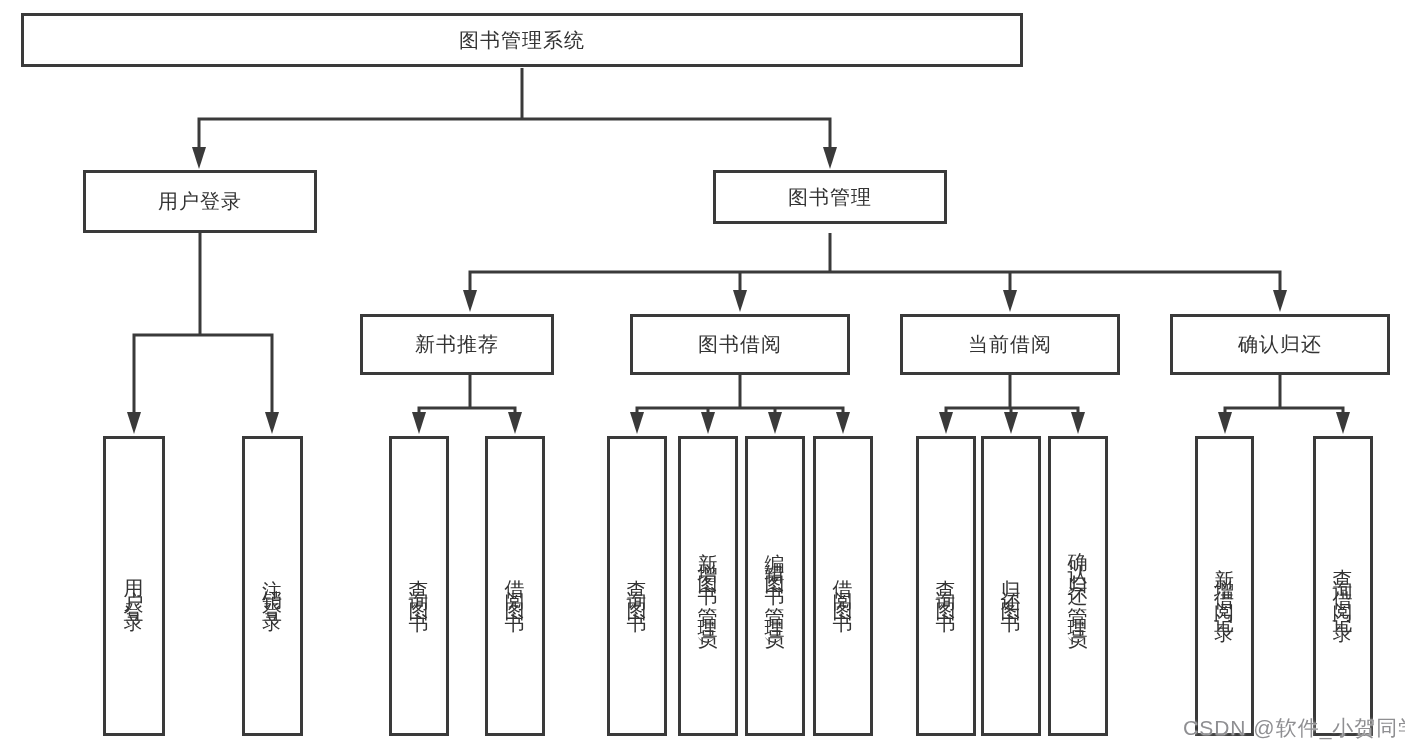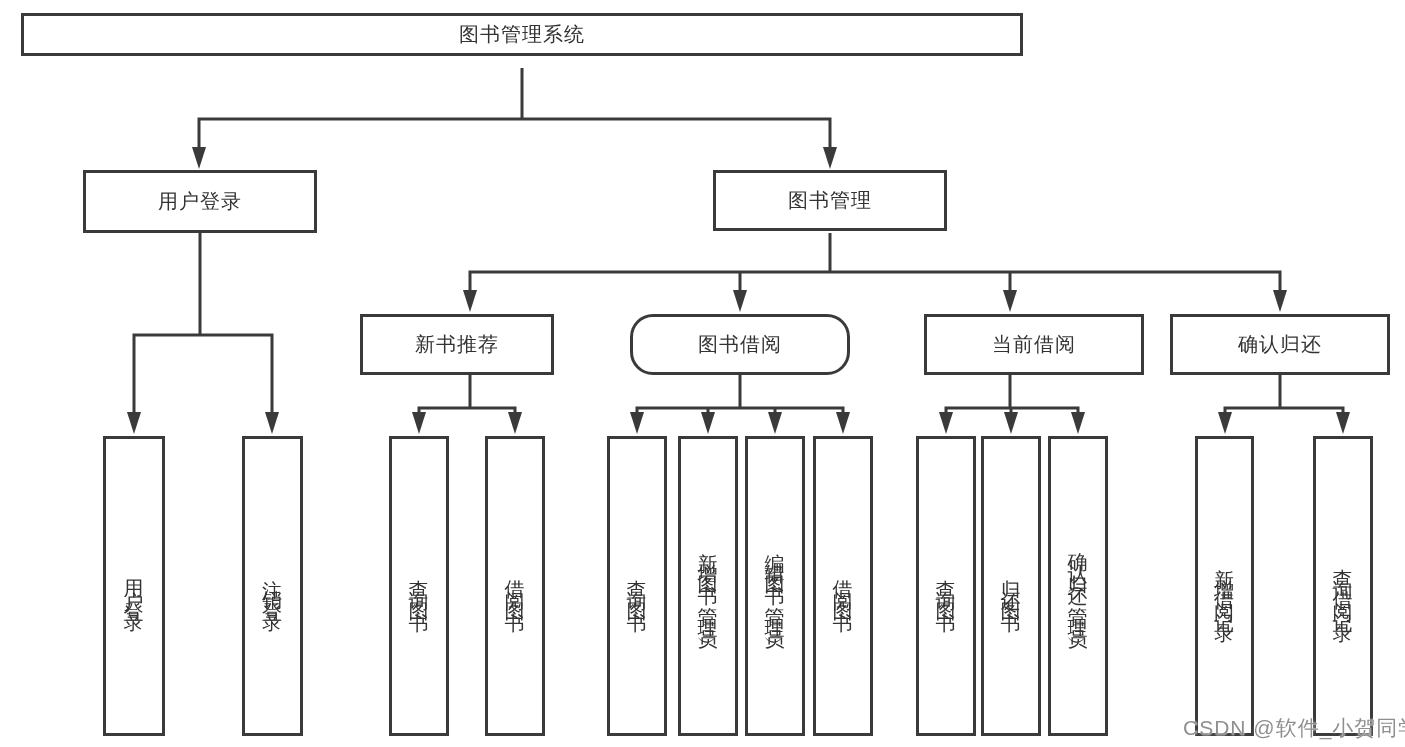--- a/index.html
+++ b/index.html
@@ -103,28 +103,28 @@
       <polygon points="768,412 782,412 775,434"></polygon>
       <polygon points="836,412 850,412 843,434"></polygon>
       <polygon points="939,412 953,412 946,434"></polygon>
       <polygon points="1004,412 1018,412 1011,434"></polygon>
       <polygon points="1071,412 1085,412 1078,434"></polygon>
       <polygon points="1218,412 1232,412 1225,434"></polygon>
       <polygon points="1336,412 1350,412 1343,434"></polygon>
     </g>
   </svg>
 
-  <div class="node" style="left:21px; top:13px; width:1002px; height:43px;">图书管理系统</div>
+  <div class="node" style="left:21px; top:13px; width:1002px; height:54px;">图书管理系统</div>
 
   <div class="node" style="left:83px; top:170px; width:234px; height:63px;">用户登录</div>
-  <div class="node" style="left:713px; top:170px; width:234px; height:61px;">图书管理</div>
+  <div class="node" style="left:713px; top:170px; width:234px; height:54px;">图书管理</div>
 
   <div class="node" style="left:360px; top:314px; width:194px; height:61px;">新书推荐</div>
-  <div class="node" style="left:630px; top:314px; width:220px; height:61px;border-radius:23px;">图书借阅</div>
-  <div class="node" style="left:924px; top:314px; width:220px; height:61px;">当前借阅</div>
+  <div class="node" style="left:630px; top:314px; width:220px; height:61px;">图书借阅</div>
+  <div class="node" style="left:900px; top:314px; width:220px; height:61px;">当前借阅</div>
   <div class="node" style="left:1170px; top:314px; width:220px; height:61px;">确认归还</div>
 
   <div class="node leaf" style="left:103px; top:436px; width:62px; height:300px;">
     <span class="vtext">用户登录</span>
   </div>
   <div class="node leaf" style="left:242px; top:436px; width:61px; height:300px;">
     <span class="vtext">注销登录</span>
   </div>
 
   <div class="node leaf" style="left:389px; top:436px; width:60px; height:300px;">

